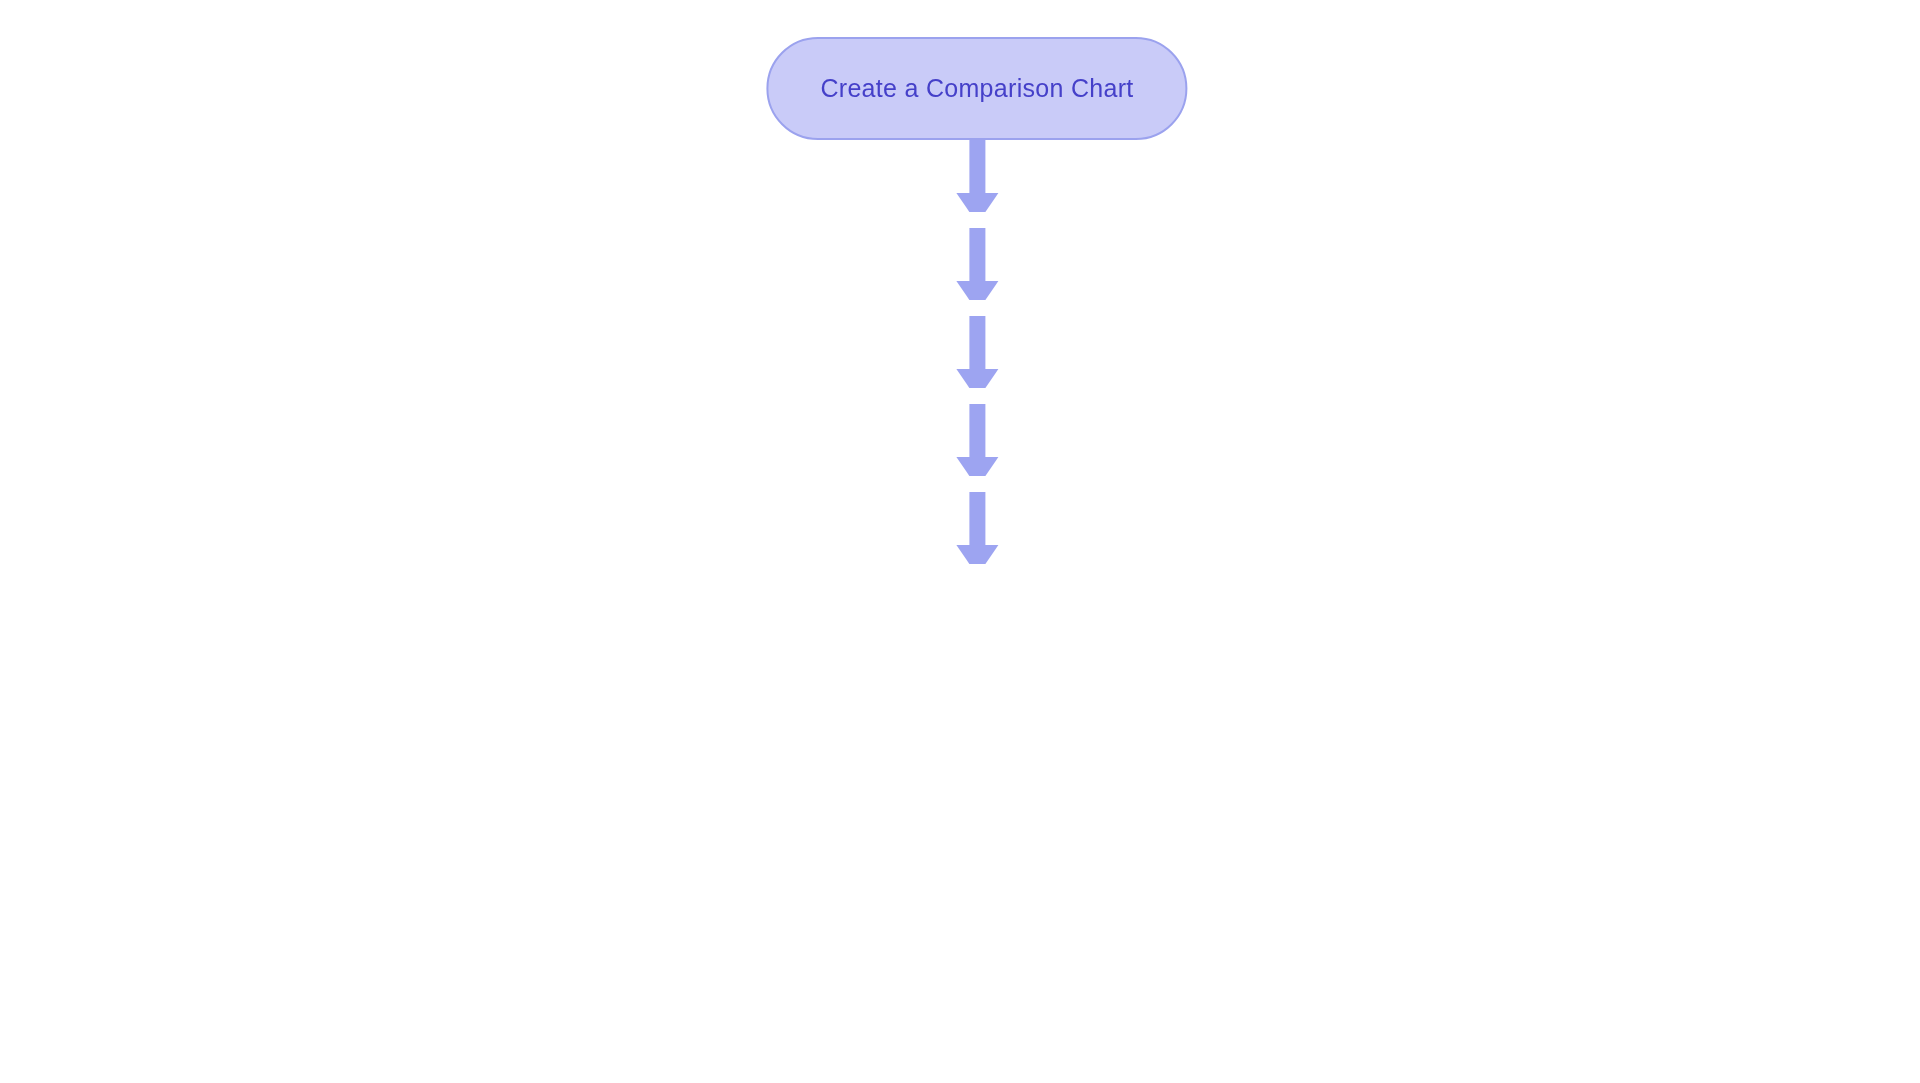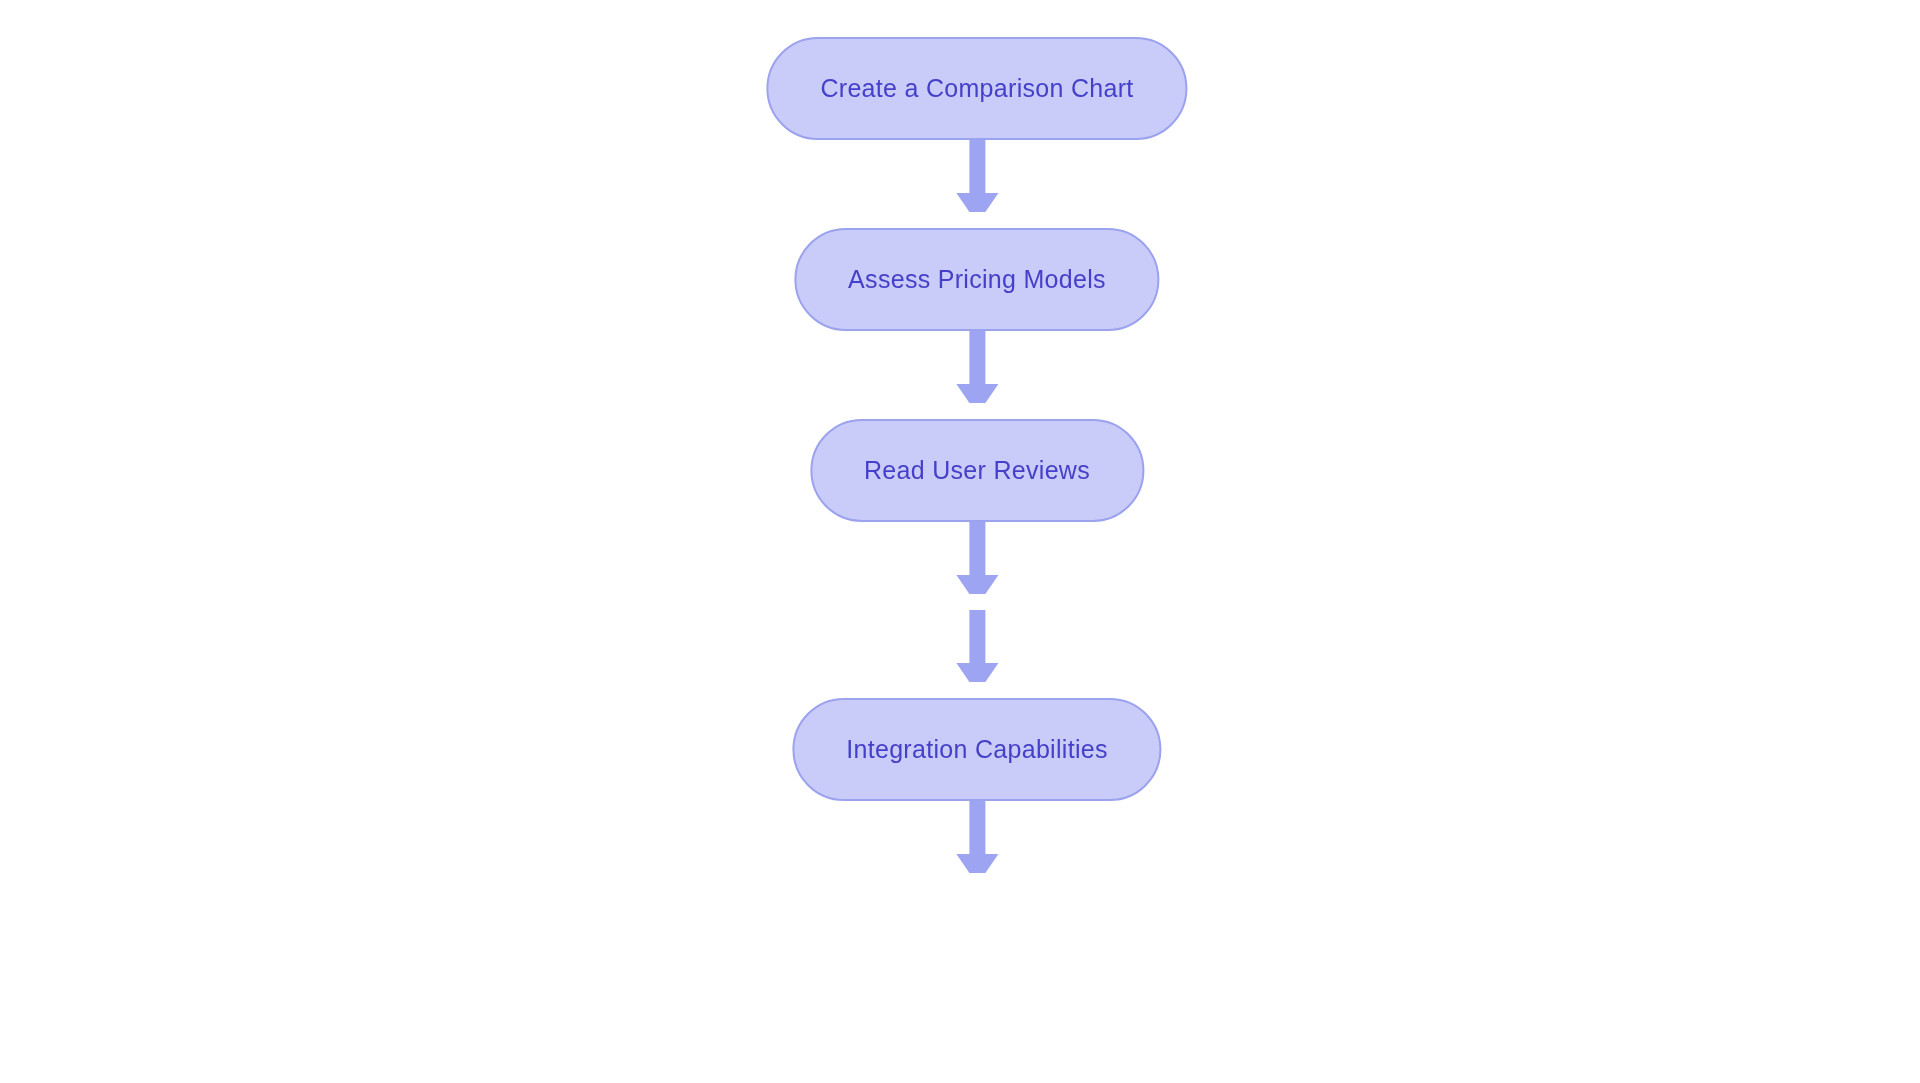--- a/index.html
+++ b/index.html
@@ -74,47 +74,38 @@
 
     <div class="node">
       <span class="node-label">Create a Comparison Chart</span>
     </div>
 
     <div class="arrow">
       <span class="line"></span>
       <span class="head"></span>
     </div>
 
-    <div class="node">
-      <span class="node-label">Assess Pricing Models</span>
-    </div>
-
-    <div class="arrow">
-      <span class="line"></span>
-      <span class="head"></span>
-    </div>
-
-    <div class="node">
-      <span class="node-label">Read User Reviews</span>
-    </div>
 
     <div class="arrow">
       <span class="line"></span>
       <span class="head"></span>
     </div>
 
 
     <div class="arrow">
       <span class="line"></span>
       <span class="head"></span>
     </div>
 
-    <div class="node">
-      <span class="node-label">Integration Capabilities</span>
+
+    <div class="arrow">
+      <span class="line"></span>
+      <span class="head"></span>
     </div>
+
 
     <div class="arrow">
       <span class="line"></span>
       <span class="head"></span>
     </div>
 
 
   </div>
 </div>
 

